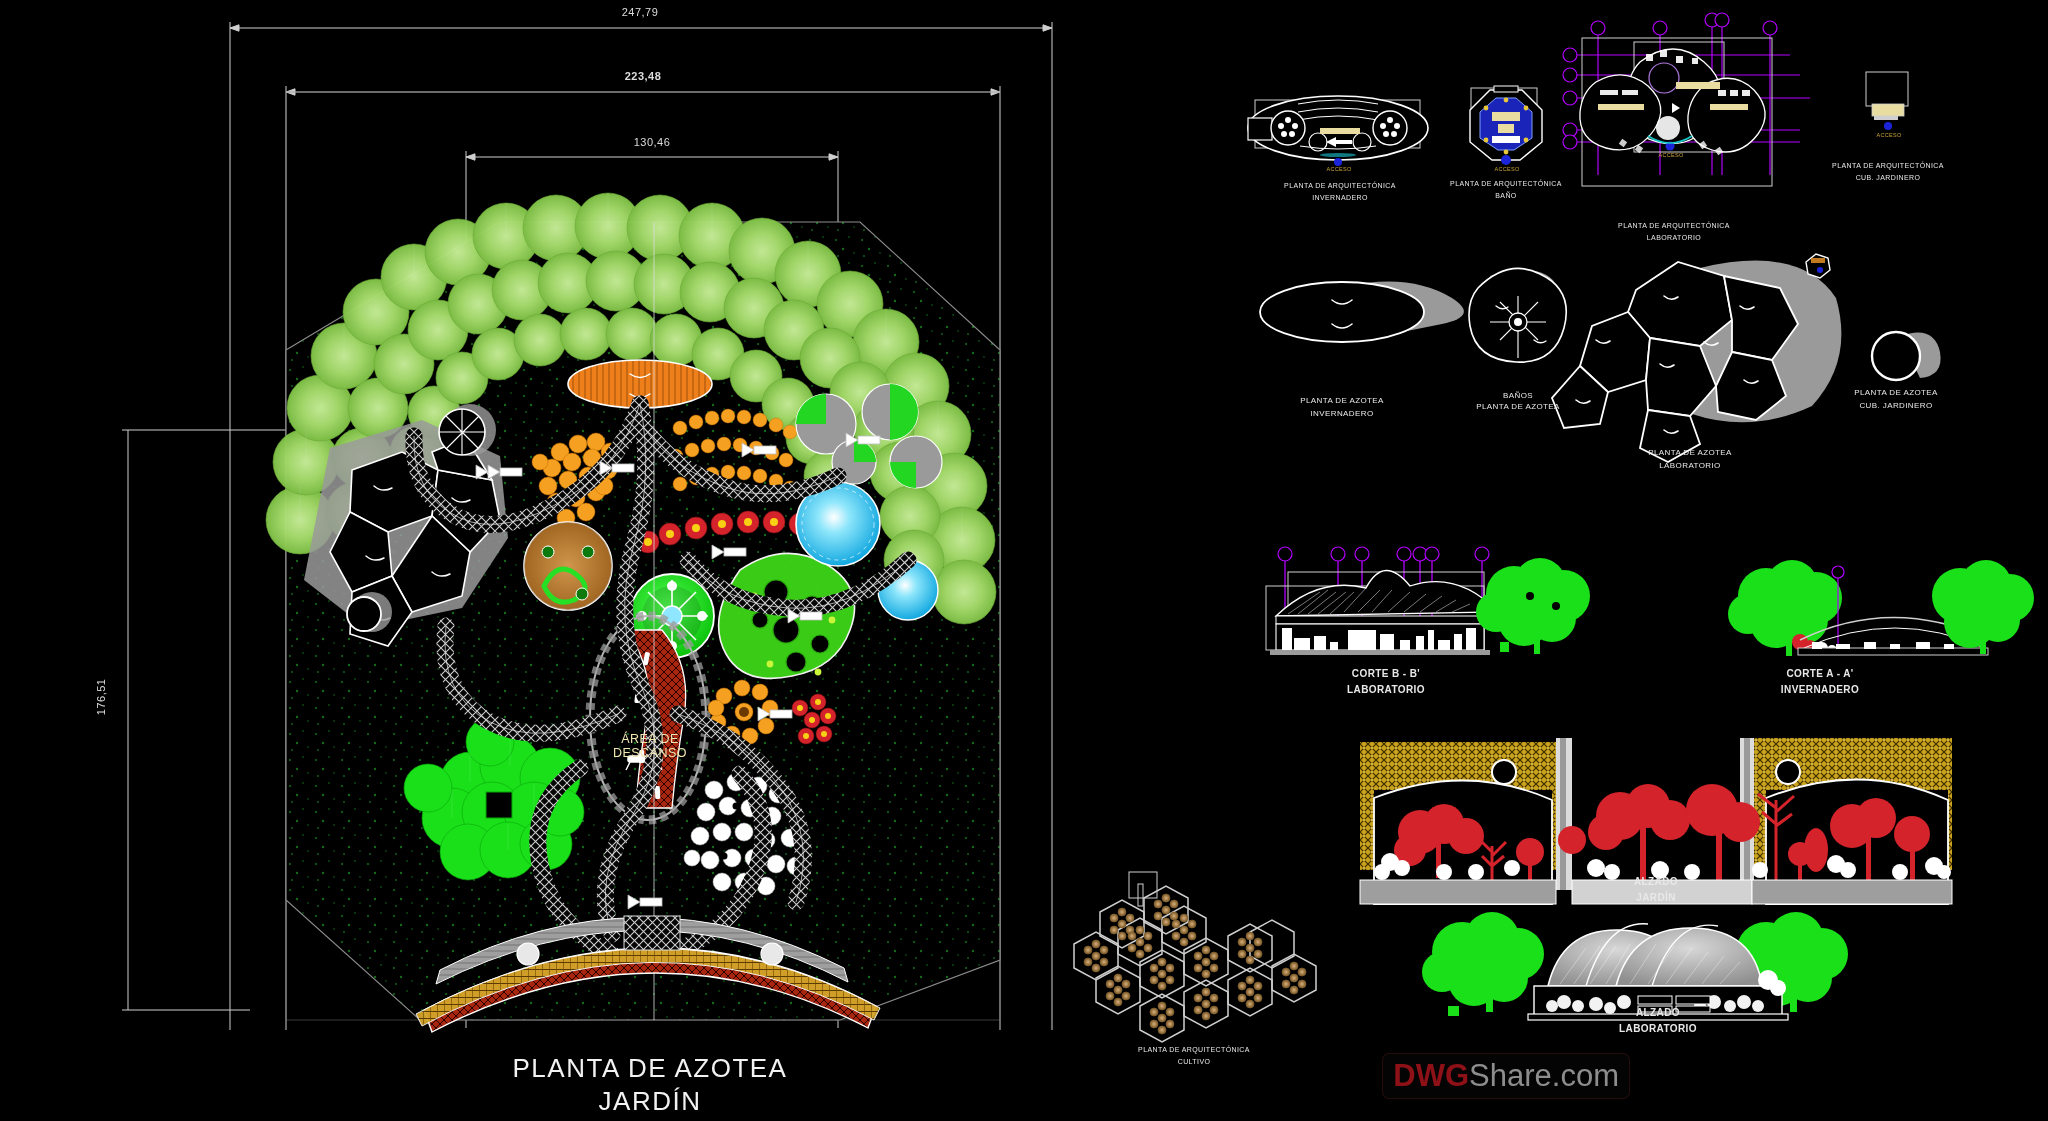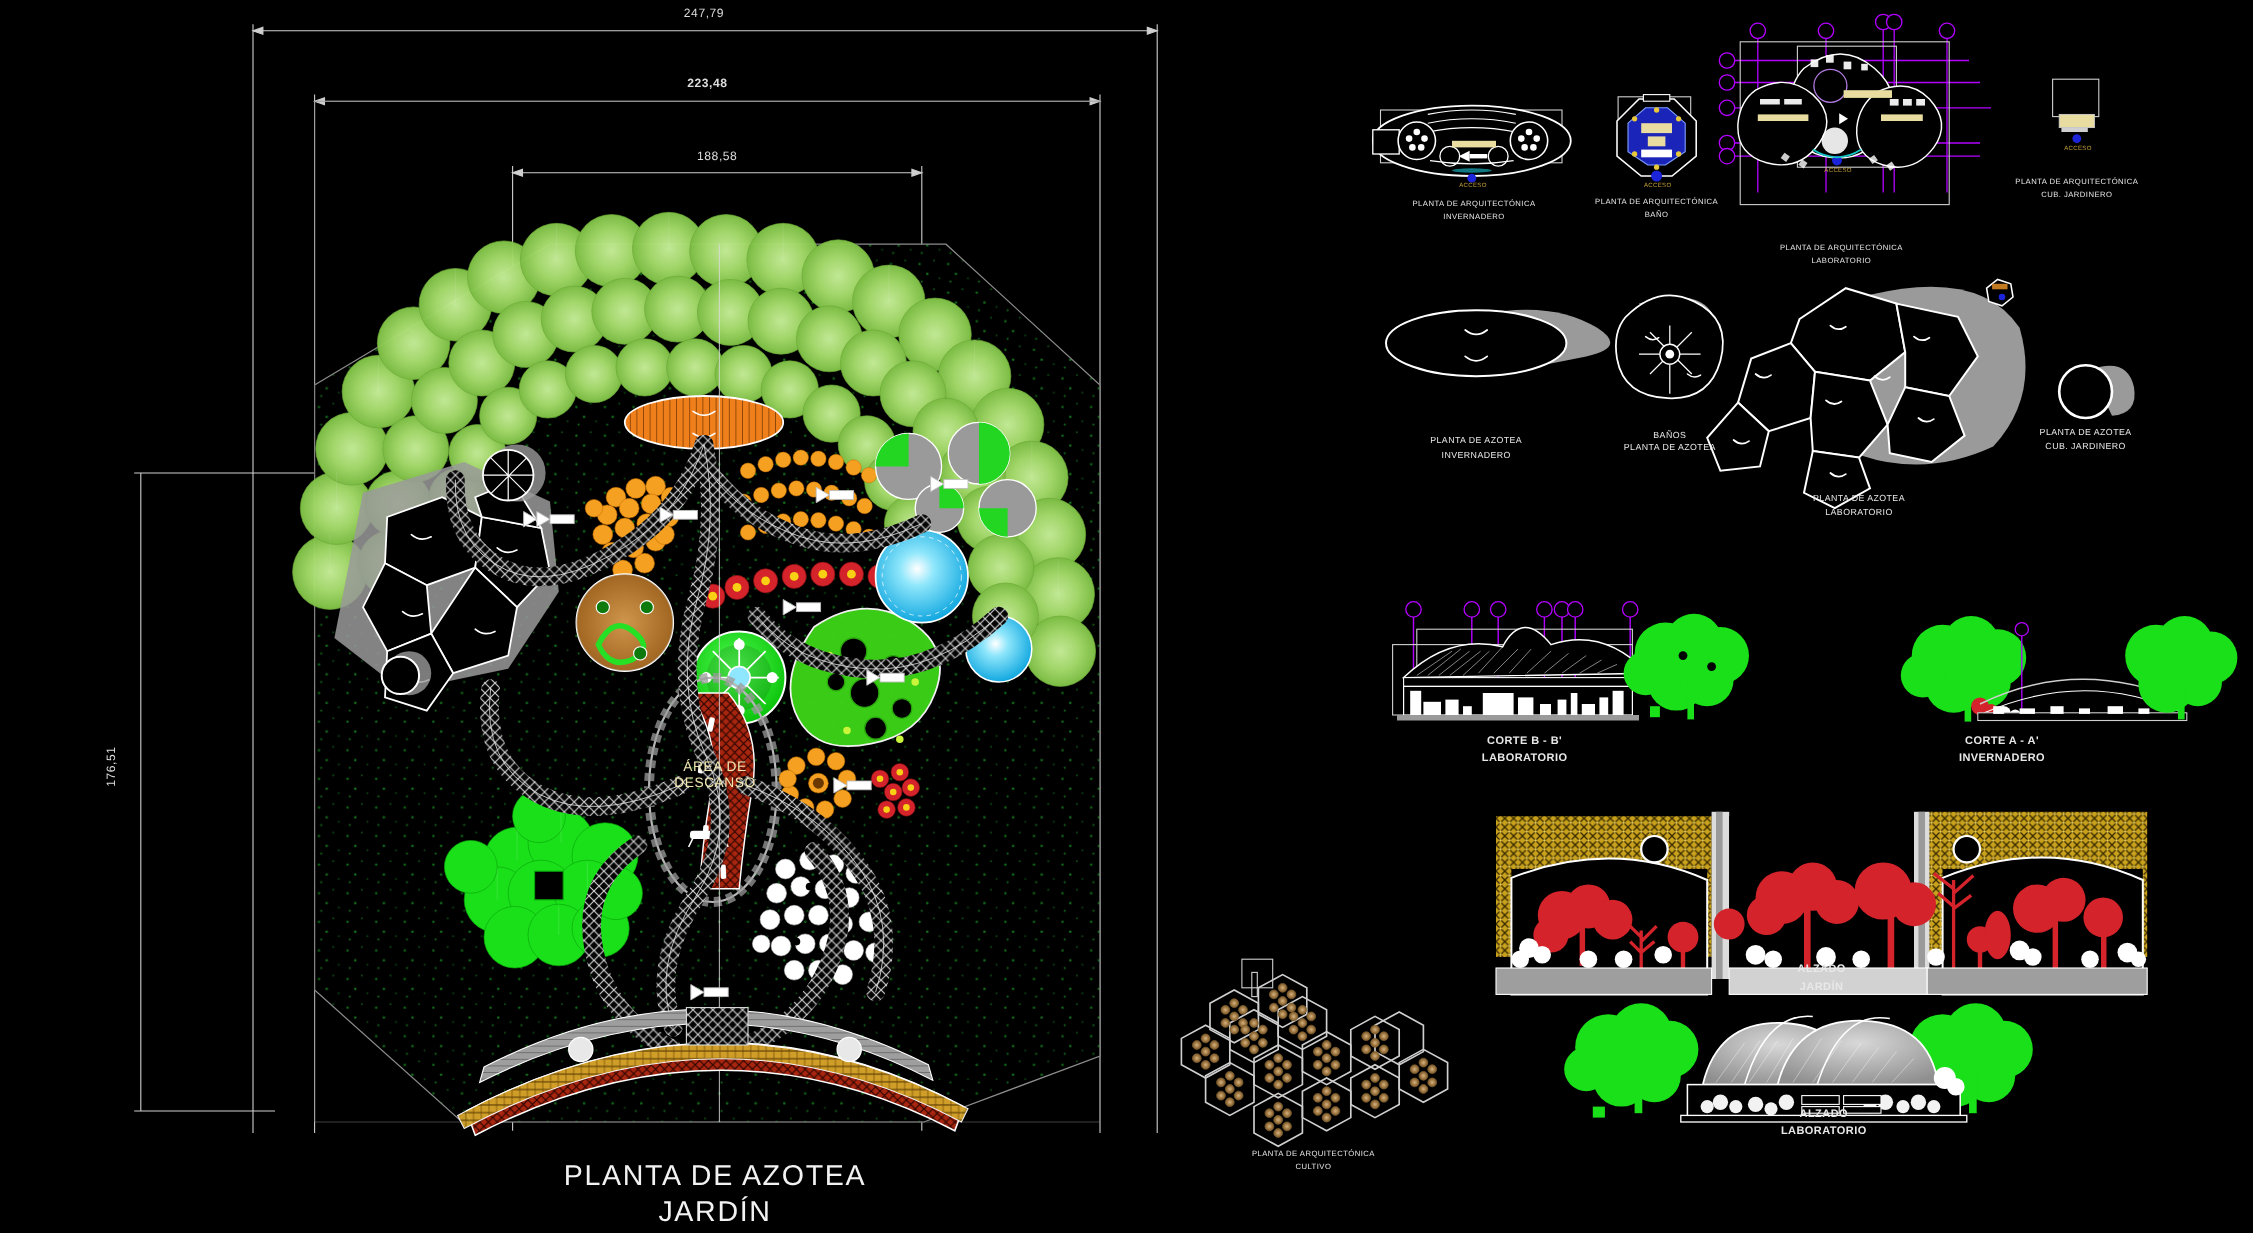--- a/index.html
+++ b/index.html
@@ -26,21 +26,21 @@
     line-height: 1.25;
     white-space: pre-line;
     pointer-events: none;
   }
   .lbl-sm { font-size: 8px; }
   .lbl-xs { font-size: 7px; }
   .lbl-md { font-size: 10px; font-weight: bold; }
   .lbl-title { font-size: 26px; letter-spacing: 1.5px; color: #f2f2f2; }
   .lbl-dim { font-size: 11px; color: #dcdcdc; letter-spacing: .5px; }
   .lbl-acceso { font-size: 5.5px; color: #c8a23a; letter-spacing: .3px; }
-  .lbl-area { font-size: 12.5px; color: #efe6b0; letter-spacing: .5px; line-height:1.15; text-align:center;}
+  .lbl-area { font-size: 12.5px; color: #efe6b0; letter-spacing: .5px; line-height:1.15; text-align:center;margin-top:42px;}
 
   #watermark {
     position: absolute;
     right: 14px; bottom: 22px;
     font-size: 31px;
     font-family: "Liberation Sans", sans-serif;
     letter-spacing: 0px;
     padding: 4px 10px;
     border-radius: 7px;
     background: rgba(8,8,8,0.55);
@@ -1124,21 +1124,21 @@
             <circle cx="1294" cy="966" r="4"></circle>
             <circle cx="1294" cy="990" r="4"></circle>
           </g>
       </g>
     </g>
 
   </svg>
 
   <div class="cad-label lbl-dim" style="left:590px; top:6px; width:100px;">247,79</div>
   <div class="cad-label lbl-dim" style="left:593px; top:70px; width:100px;font-weight:bold;">223,48</div>
-  <div class="cad-label lbl-dim" style="left:602px; top:136px; width:100px;">188,58</div>
+  <div class="cad-label lbl-dim" style="left:602px; top:136px; width:100px;">130,46</div>
   <div class="cad-label lbl-dim" style="left:72px; top:690px; width:60px; transform:rotate(-90deg);">176,51</div>
 
   <div class="cad-label lbl-area" style="left:578px; top:690px; width:144px;">ÁREA DE
 DESCANSO</div>
 
   <div class="cad-label lbl-title" style="left:460px; top:1052px; width:380px;">PLANTA DE AZOTEA</div>
   <div class="cad-label lbl-title" style="left:460px; top:1085px; width:380px;">JARDÍN</div>
 
   <div class="cad-label lbl-acceso" style="left:1312px; top:166px; width:54px;">ACCESO</div>
   <div class="cad-label lbl-xs" style="left:1252px; top:182px; width:176px;">PLANTA DE ARQUITECTÓNICA</div>
@@ -1176,14 +1176,17 @@
 
   <div class="cad-label lbl-md" style="left:1568px; top:876px; width:176px;">ALZADO</div>
   <div class="cad-label lbl-md" style="left:1568px; top:892px; width:176px;">JARDÍN</div>
 
   <div class="cad-label lbl-md" style="left:1570px; top:1007px; width:176px;">ALZADO</div>
   <div class="cad-label lbl-md" style="left:1570px; top:1023px; width:176px;">LABORATORIO</div>
 
   <div class="cad-label lbl-xs" style="left:1106px; top:1046px; width:176px;">PLANTA DE ARQUITECTÓNICA</div>
   <div class="cad-label lbl-xs" style="left:1106px; top:1058px; width:176px;">CULTIVO</div>
 
+  <div id="watermark">
+    <span class="wm-a">DWG</span><span class="wm-b">Share.com</span>
+  </div>
 
 </div>
 
 </body></html>

